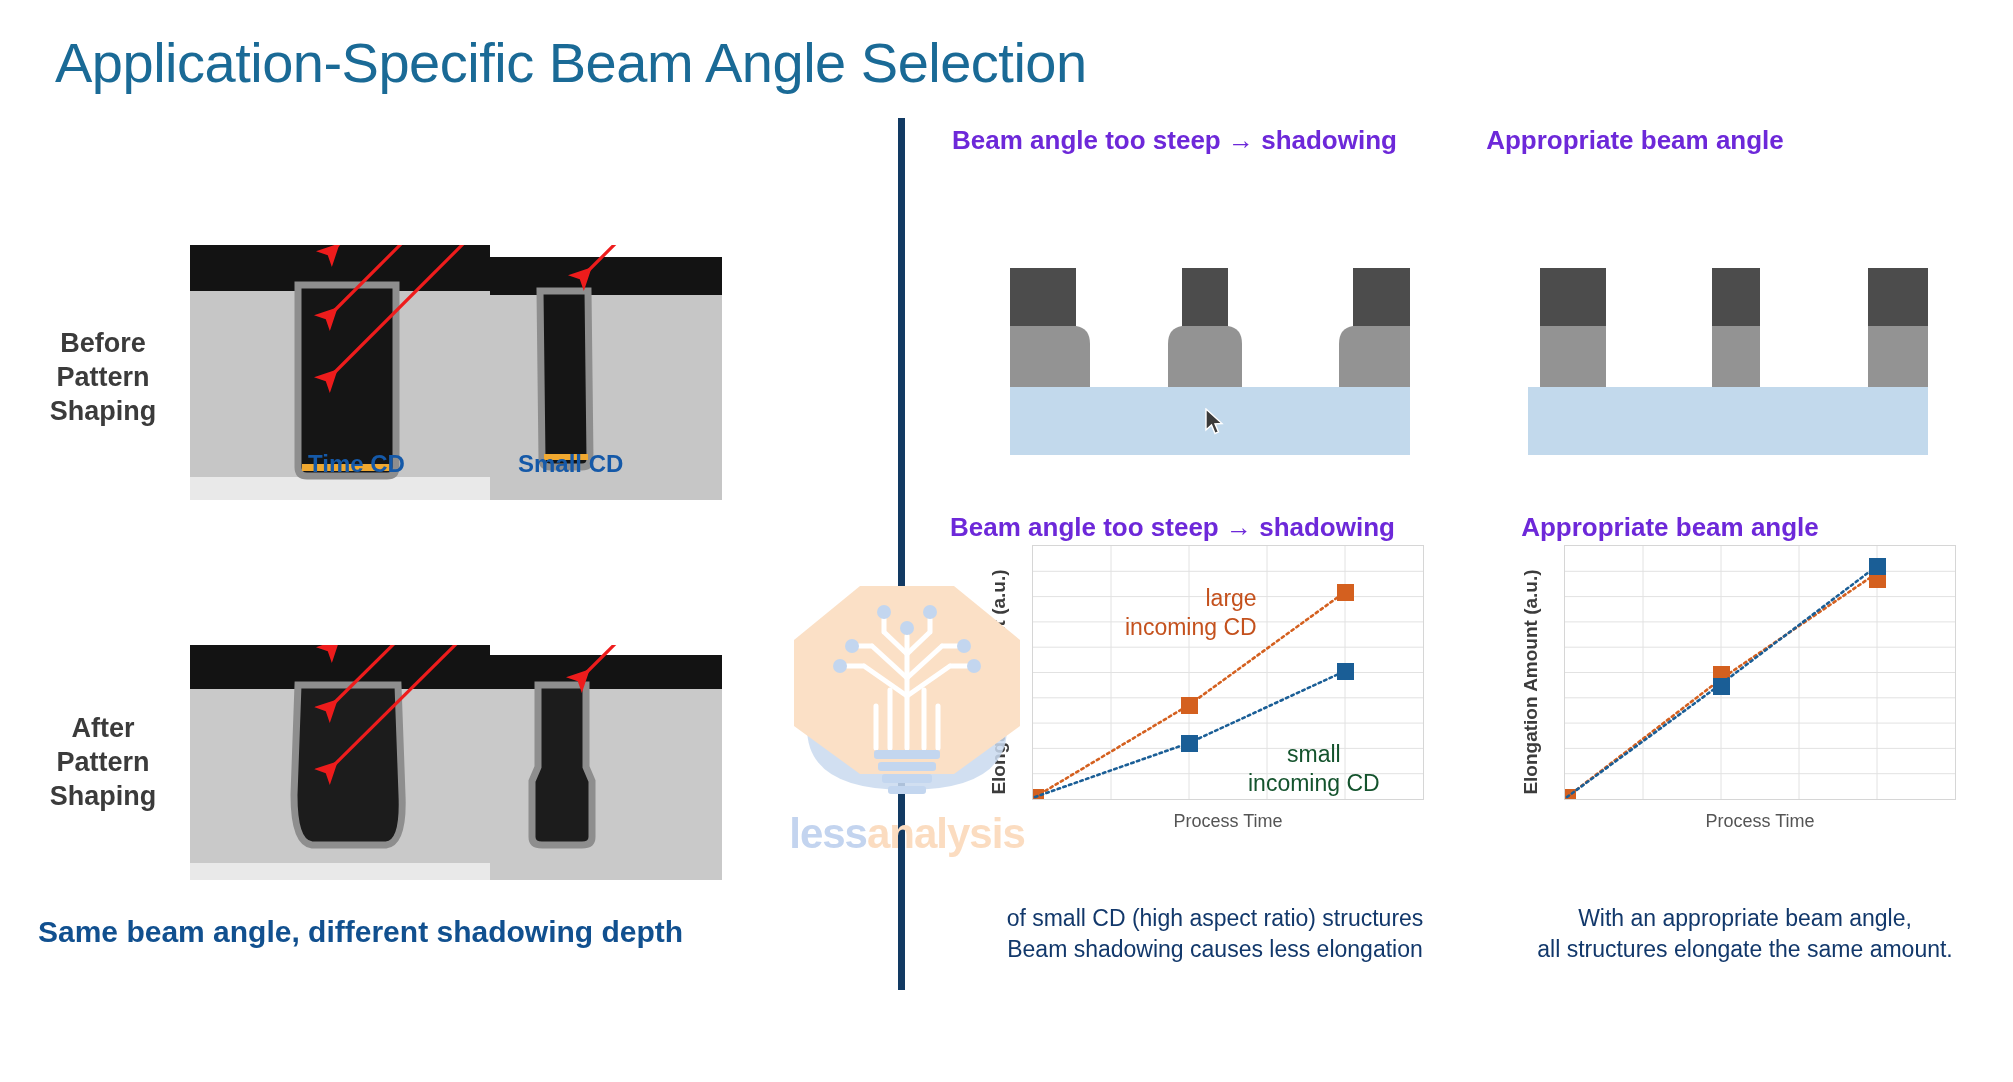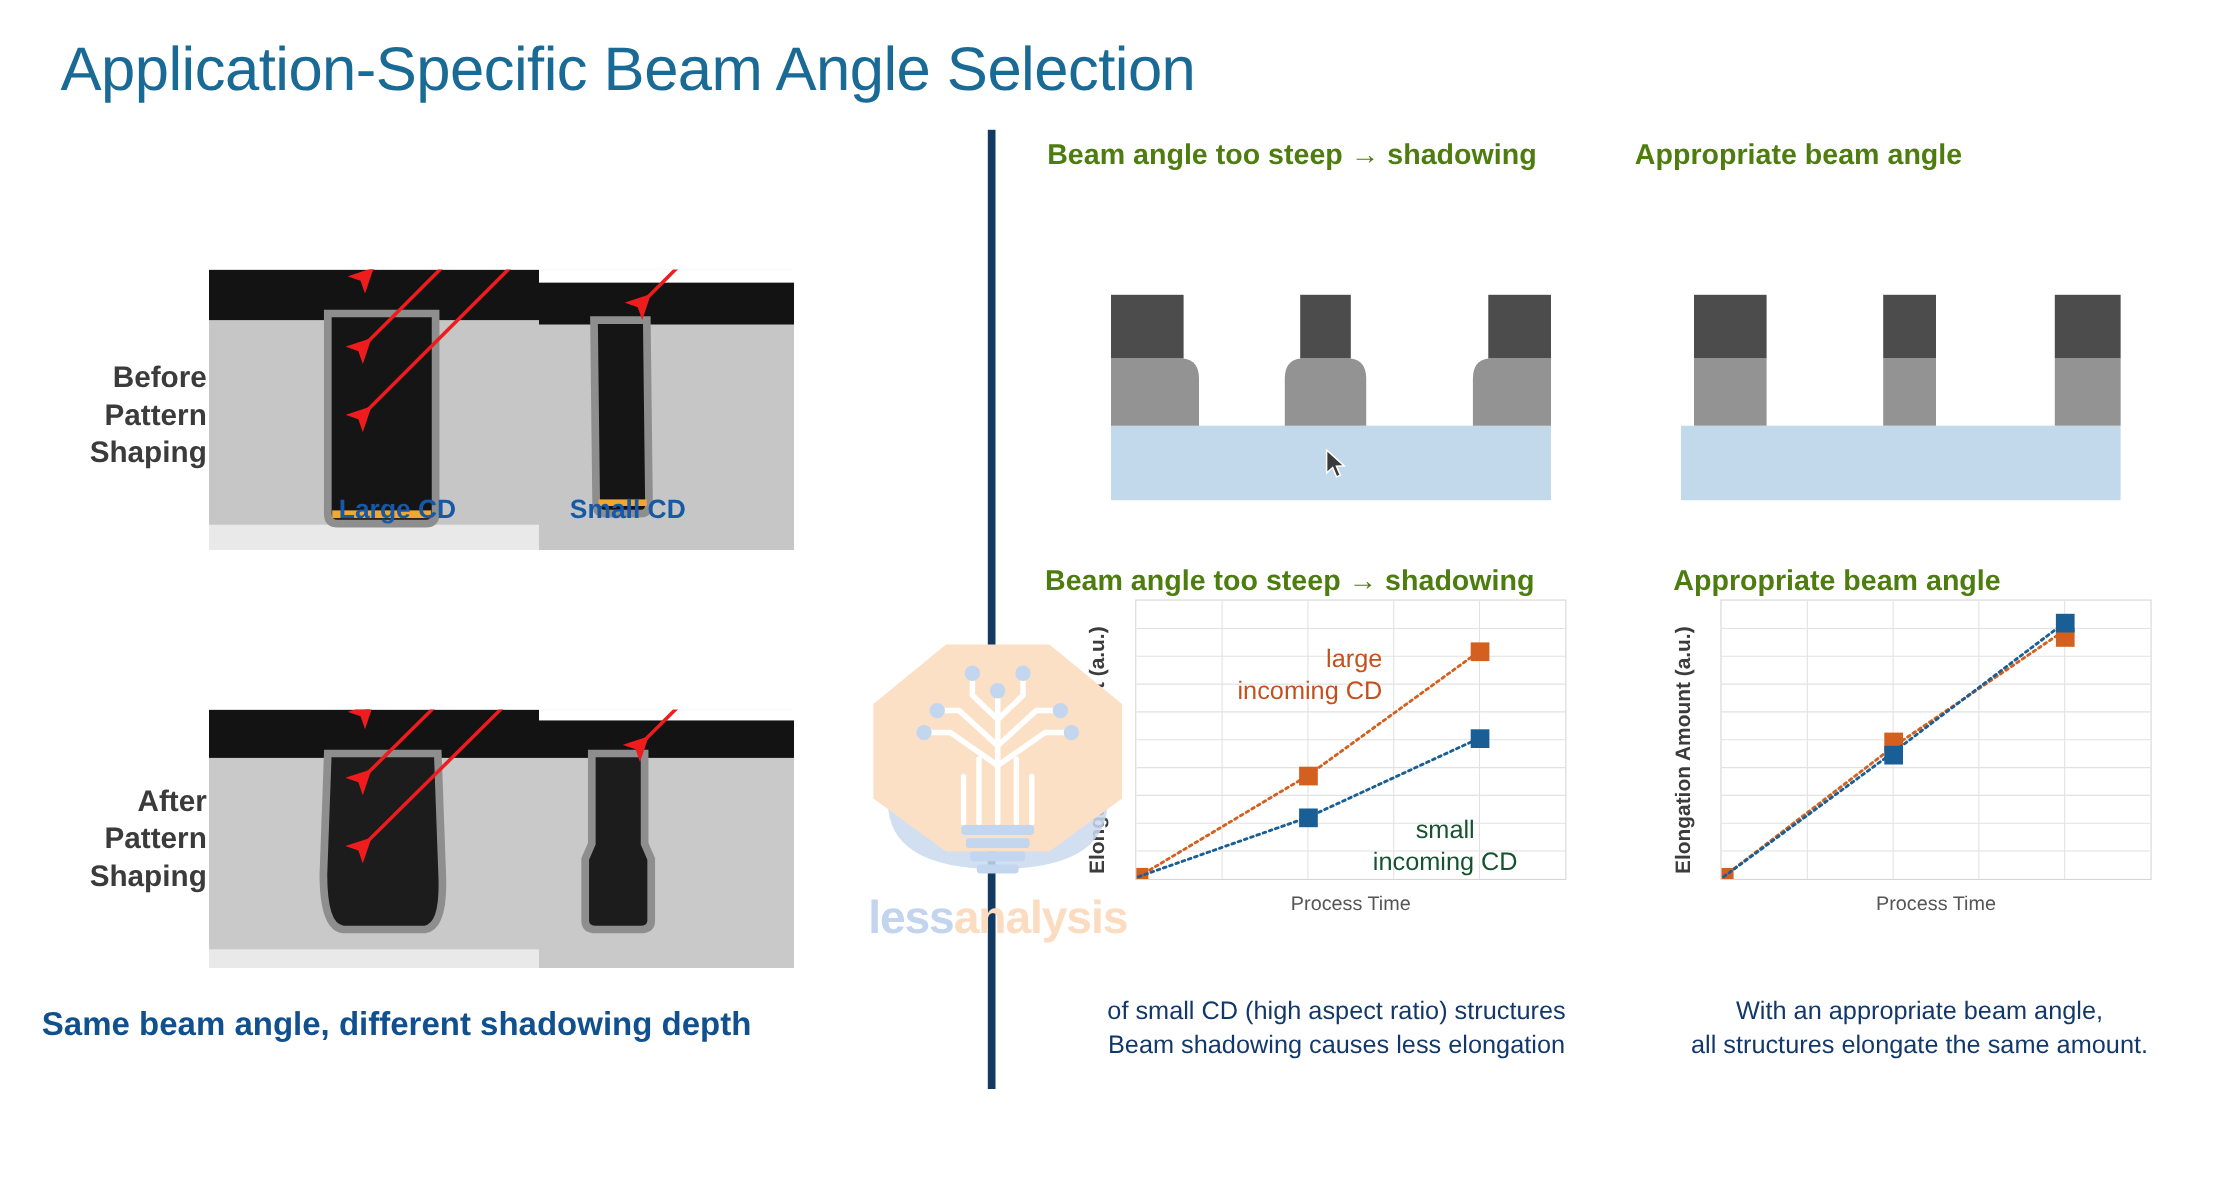--- a/index.html
+++ b/index.html
@@ -24,21 +24,21 @@
   .divider {
     position: absolute; left: 898px; top: 118px;
     width: 7px; height: 872px;
     background: #123a63;
   }
 
   
   .row-label {
     position: absolute;
     font-size: 27px; font-weight: bold;
-    color: #3b3b3b; text-align: right;
+    color: #3b3b3b; text-align: center;
     line-height: 1.25;
     width: 170px;
   }
   #label-before { left: 18px; top: 327px; }
   #label-after  { left: 18px; top: 712px; }
 
   
   .sem-panel { position: absolute; overflow: hidden; }
   #sem-before { left: 190px; top: 245px; width: 532px; height: 255px; }
   #sem-after  { left: 190px; top: 645px; width: 532px; height: 235px; }
@@ -53,21 +53,21 @@
   
   .left-caption {
     position: absolute; left: 38px; top: 915px;
     font-size: 30px; font-weight: bold; color: #11508f;
     white-space: nowrap;
   }
 
   
   .sec-heading {
     position: absolute; font-size: 26px; font-weight: bold;
-    color: #4d7c0f; white-space: nowrap; text-align: center;
+    color: #6d28d9; white-space: nowrap; text-align: center;
   }
   #head-tl { left: 952px; top: 125px; width: 420px; }
   #head-tr { left: 1425px; top: 125px; width: 420px; }
   #head-bl { left: 950px; top: 512px; width: 430px; }
   #head-br { left: 1455px; top: 512px; width: 430px; }
 
   
   .schematic { position: absolute; }
   #schem-left  { left: 1010px; top: 248px; width: 400px; height: 207px; }
   #schem-right { left: 1528px; top: 248px; width: 400px; height: 207px; }
@@ -200,21 +200,21 @@
       <g stroke="#ee1c1c" stroke-width="3.2" marker-end="url(#ah1)" fill="none">
         <line x1="260" y1="28" x2="180" y2="108"></line>
         <line x1="320" y1="28" x2="198" y2="150"></line>
         <line x1="382" y1="28" x2="196" y2="214"></line>
         <line x1="444" y1="28" x2="196" y2="276"></line>
         <line x1="482" y1="28" x2="430" y2="80"></line>
         <line x1="540" y1="28" x2="448" y2="120"></line>
         <line x1="596" y1="28" x2="450" y2="174"></line>
       </g>
     </svg>
-    <div class="cd-caption" style="left:118px; top:205px">Large CD</div>
+    <div class="cd-caption" style="left:118px; top:205px">Time CD</div>
     <div class="cd-caption" style="left:328px; top:205px">Small CD</div>
   </div>
 
   <div class="sem-panel" id="sem-after">
     <svg width="532" height="235" viewBox="0 0 532 235">
       <defs>
         <filter id="noiseB" x="0" y="0" width="100%" height="100%">
           <feTurbulence type="fractalNoise" baseFrequency="0.9" numOctaves="3" result="n2"></feTurbulence>
           <feColorMatrix in="n2" type="saturate" values="0"></feColorMatrix>
           <feComponentTransfer>

